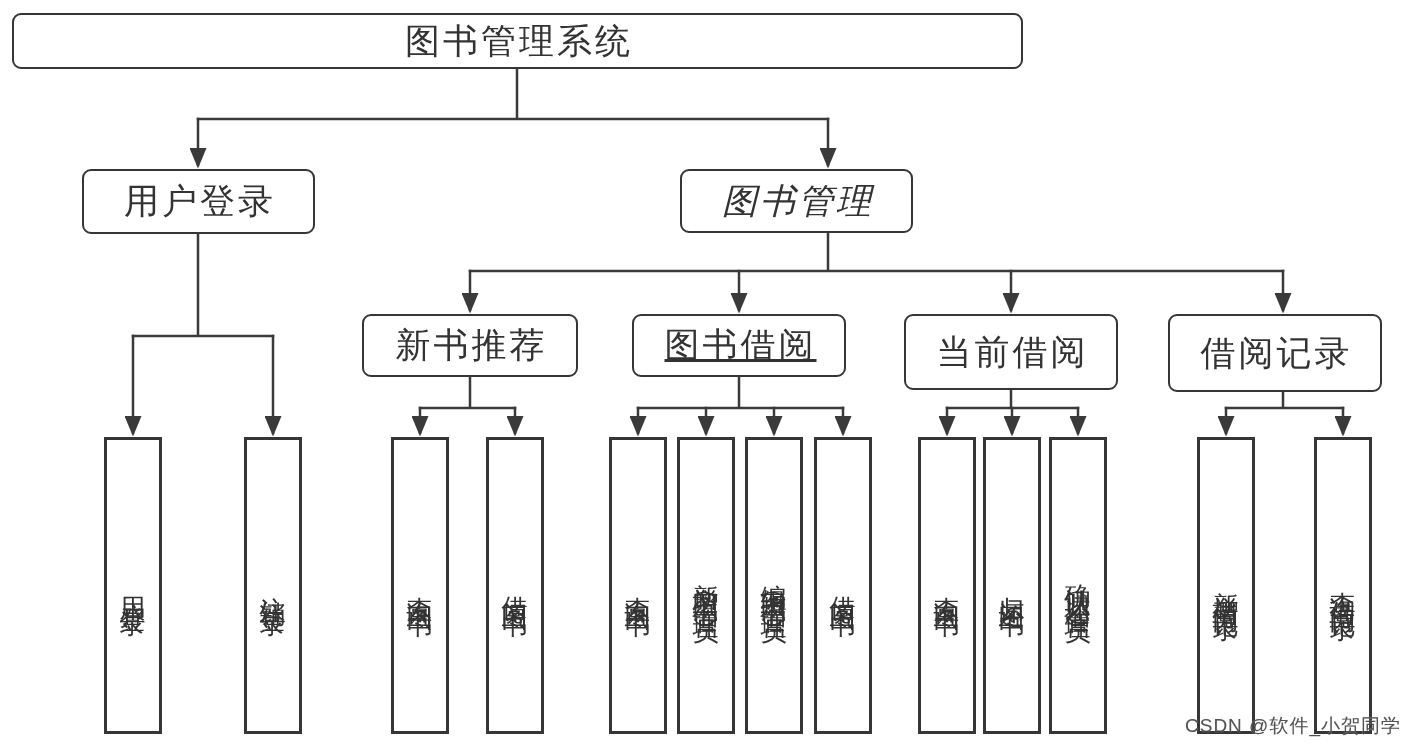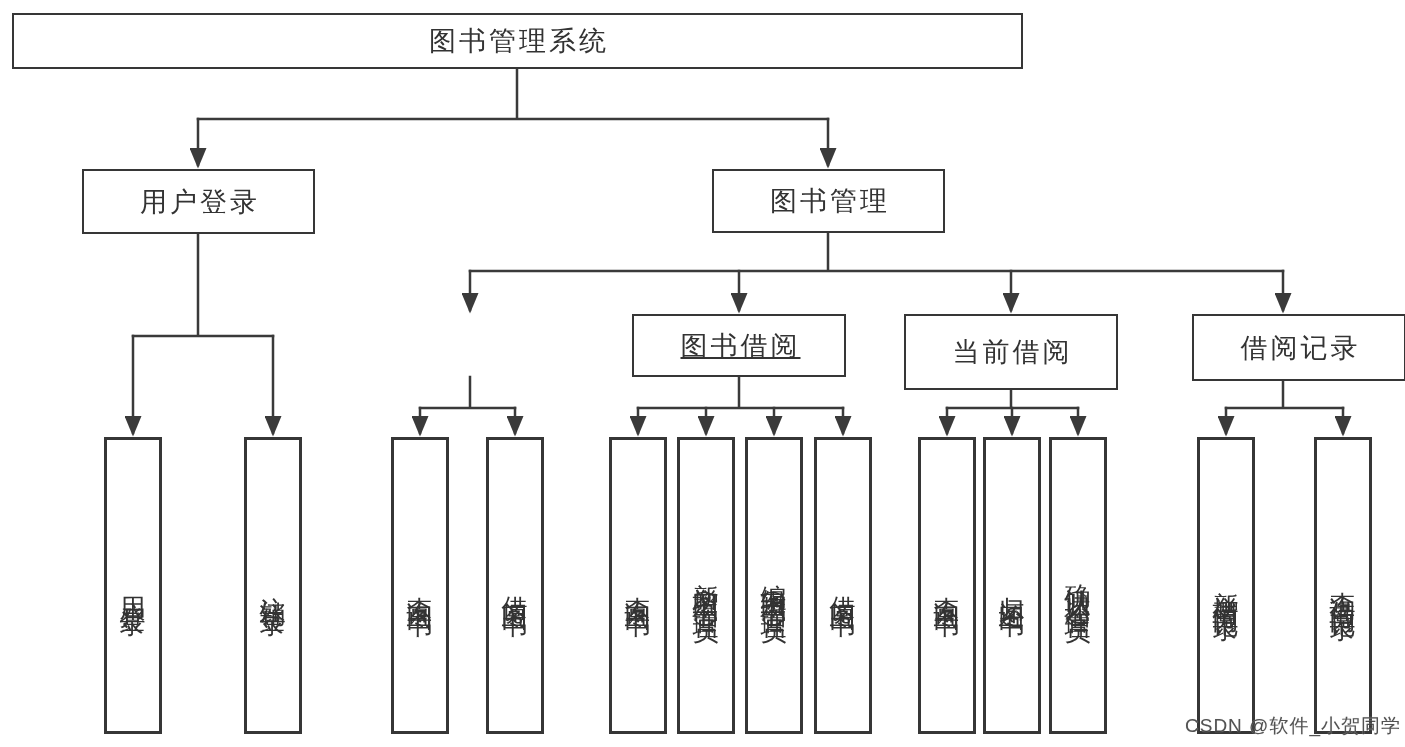--- a/index.html
+++ b/index.html
@@ -21,22 +21,23 @@
     position: absolute;
     background: #ffffff;
     border: 2.5px solid #363636;
     box-sizing: border-box;
     display: flex;
     align-items: center;
     justify-content: center;
     z-index: 2;
   }
   .box-h {
-    font-size: 27px;
+    font-size: 35px;
     letter-spacing: 3px;
+    border-radius: 9px;
   }
   .box-h .lbl { white-space: nowrap; text-indent: 3px; }
   .leaf {
     top: 437px;
     width: 58px;
     height: 297px;
     border-width: 3px;
   }
   .leaf .lbl-v {
     writing-mode: vertical-rl;
@@ -107,31 +108,34 @@
     </g>
   </svg>
 
   <div class="node box-h" style="left:12px;top:13px;width:1011px;height:56px;">
     <span class="lbl">图书管理系统</span>
   </div>
 
   <div class="node box-h" style="left:82px;top:169px;width:233px;height:65px;">
     <span class="lbl">用户登录</span>
   </div>
-  <div class="node box-h" style="left:712px;top:169px;width:233px;height:64px;">
+  <div class="node box-h" style="left:680px;top:169px;width:233px;height:64px;font-style:italic;">
     <span class="lbl">图书管理</span>
   </div>
 
+  <div class="node box-h" style="left:362px;top:314px;width:216px;height:63px;">
+    <span class="lbl">新书推荐</span>
+  </div>
   <div class="node box-h" style="left:632px;top:314px;width:214px;height:63px;text-decoration:underline;">
     <span class="lbl">图书借阅</span>
   </div>
   <div class="node box-h" style="left:904px;top:314px;width:214px;height:76px;">
     <span class="lbl">当前借阅</span>
   </div>
-  <div class="node box-h" style="left:1192px;top:314px;width:214px;height:67px;text-align:right;">
+  <div class="node box-h" style="left:1168px;top:314px;width:214px;height:78px;text-align:right;">
     <span class="lbl">借阅记录</span>
   </div>
 
   <div class="node leaf" style="left:104px;">
     <span class="lbl-v">用户登录</span>
   </div>
   <div class="node leaf" style="left:244px;">
     <span class="lbl-v">注销登录</span>
   </div>
 

